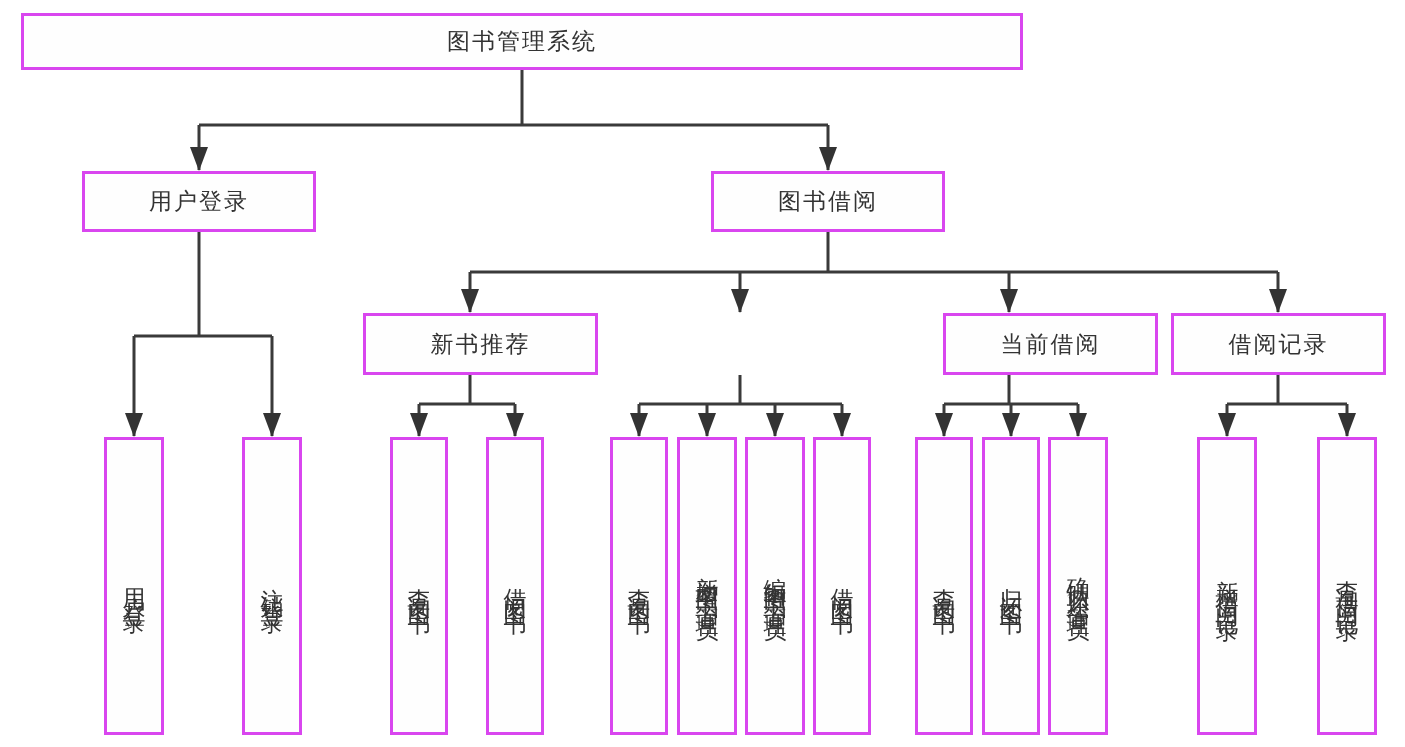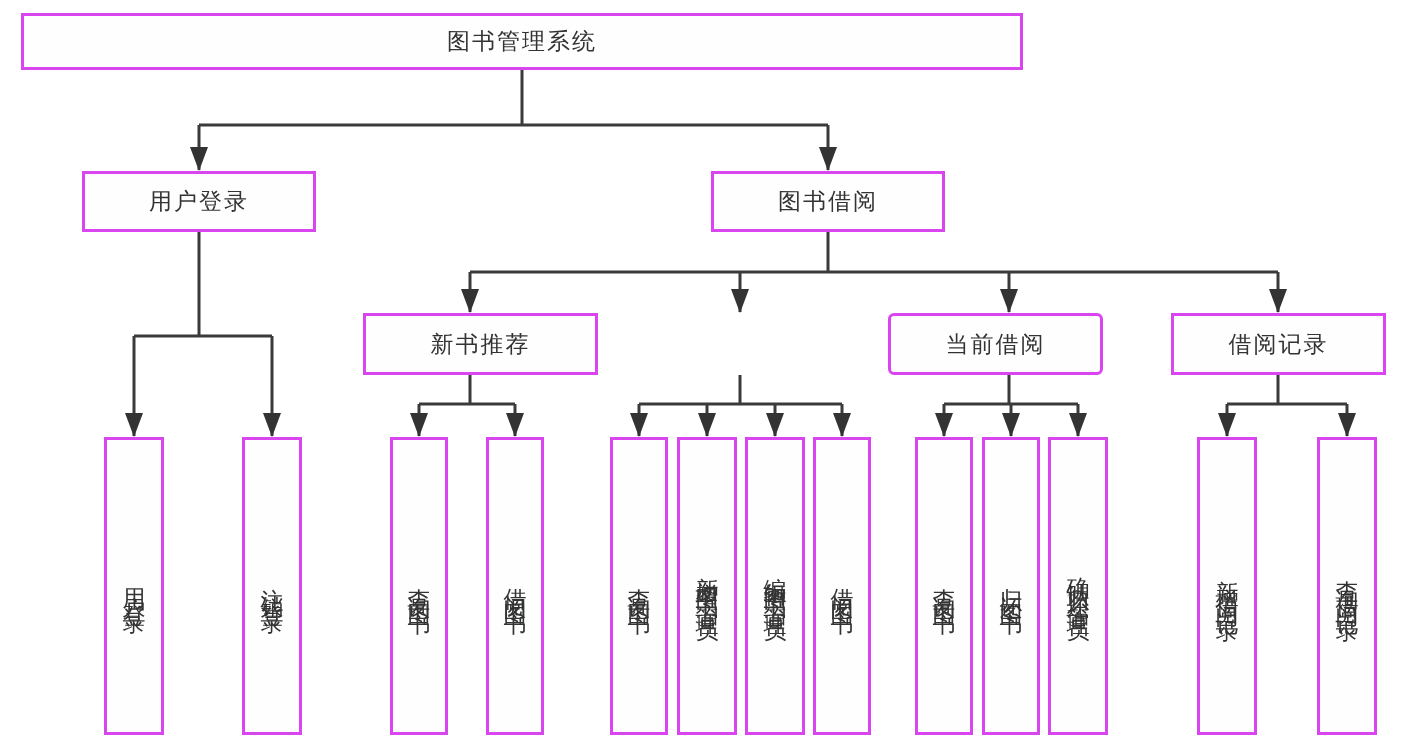--- a/index.html
+++ b/index.html
@@ -104,21 +104,21 @@
       <polygon points="1338,413 1356,413 1347,437"></polygon>
     </g>
   </svg>
 
   <div class="node root" style="left:21px; top:13px; width:1002px; height:57px;">图书管理系统</div>
 
   <div class="node hnode" style="left:82px; top:171px; width:234px; height:61px;">用户登录</div>
   <div class="node hnode" style="left:711px; top:171px; width:234px; height:61px;">图书借阅</div>
 
   <div class="node hnode" style="left:363px; top:313px; width:235px; height:62px;">新书推荐</div>
-  <div class="node hnode" style="left:888px; top:313px; width:215px; height:62px;border-radius:6px;">当前借阅</div>
+  <div class="node hnode" style="left:943px; top:313px; width:215px; height:62px;">当前借阅</div>
   <div class="node hnode" style="left:1171px; top:313px; width:215px; height:62px;">借阅记录</div>
 
   <div class="node vnode" style="left:104px; top:437px; width:60px; height:298px;">
     <span>用户登录</span>
   </div>
   <div class="node vnode" style="left:242px; top:437px; width:60px; height:298px;">
     <span>注销登录</span>
   </div>
 
   <div class="node vnode" style="left:390px; top:437px; width:58px; height:298px;">

